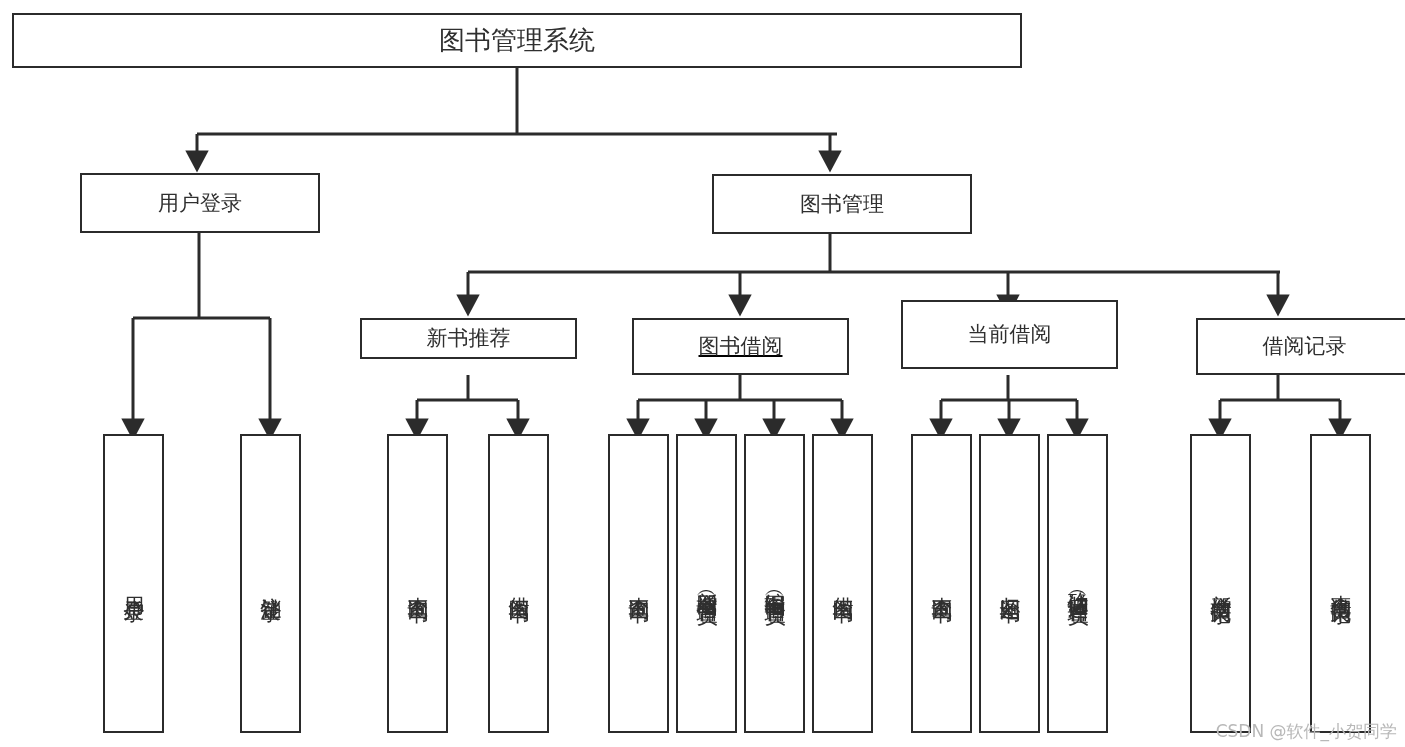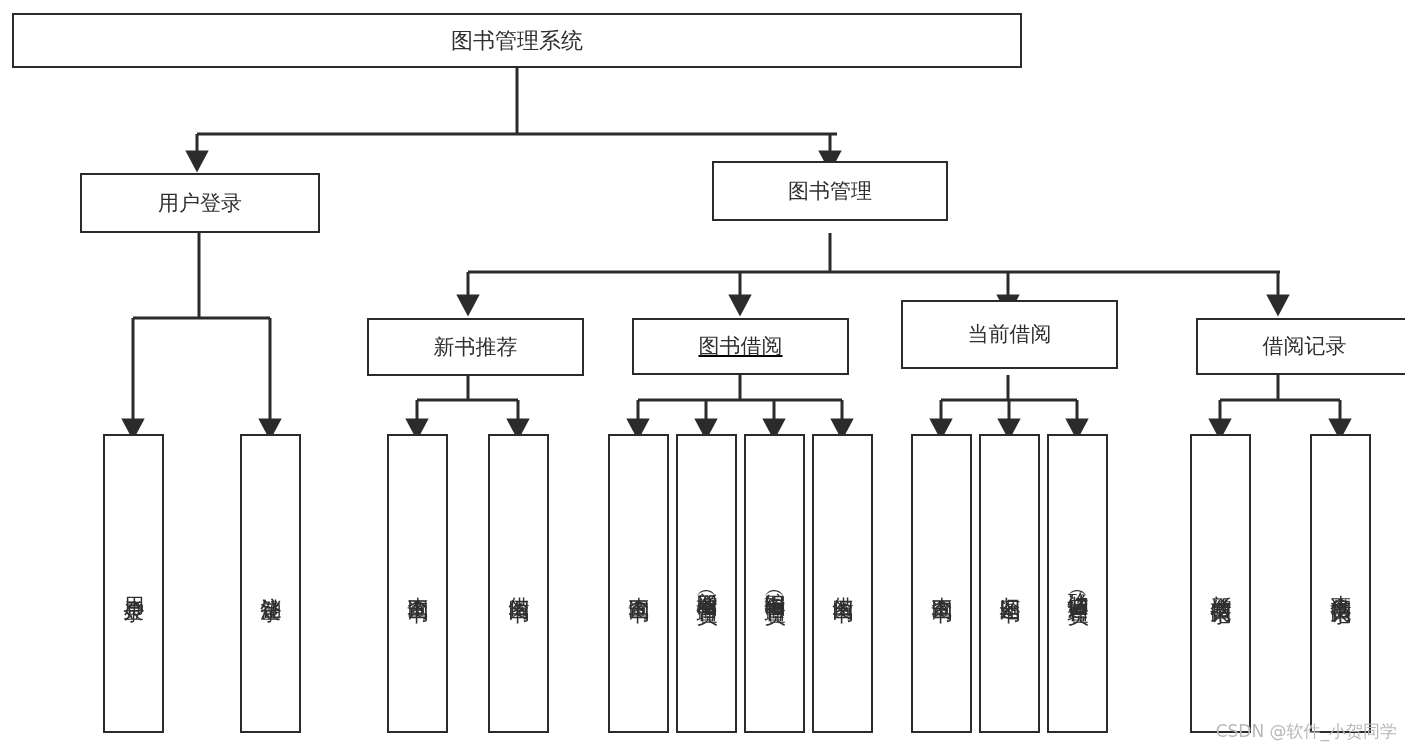--- a/index.html
+++ b/index.html
@@ -40,21 +40,21 @@
     color: #2f2f2f;
     line-height: 1.15;
     text-align: center;
     white-space: nowrap;
   }
   
   .node.horiz .label {
     font-size: 21px;
   }
   .node.root .label {
-    font-size: 22px;
+    font-size: 26px;
     text-align: right;
   }
   
   .node.vert {
     align-items: center;
     justify-content: center;
     padding-top: 4px;
     padding-bottom: 4px;
   }
   .node.vert .label {
@@ -135,25 +135,25 @@
   </svg>
 
   <div class="node horiz root" style="left:12px; top:13px; width:1010px; height:55px;">
     <span class="label">图书管理系统</span>
   </div>
 
   <div class="node horiz" style="left:80px; top:173px; width:240px; height:60px;">
     <span class="label">用户登录</span>
   </div>
 
-  <div class="node horiz" style="left:712px; top:161px; width:236px; height:60px;">
+  <div class="node horiz" style="left:712px; top:174px; width:260px; height:60px;">
     <span class="label">图书管理</span>
   </div>
 
-  <div class="node horiz" style="left:360px; top:318px; width:217px; height:58px;margin-left:7px;">
+  <div class="node horiz" style="left:360px; top:318px; width:217px; height:41px;">
     <span class="label">新书推荐</span>
   </div>
 
   <div class="node horiz" style="left:632px; top:318px; width:217px; height:57px;text-decoration:underline;">
     <span class="label">图书借阅</span>
   </div>
 
   <div class="node horiz" style="left:901px; top:300px; width:217px; height:69px;">
     <span class="label">当前借阅</span>
   </div>

